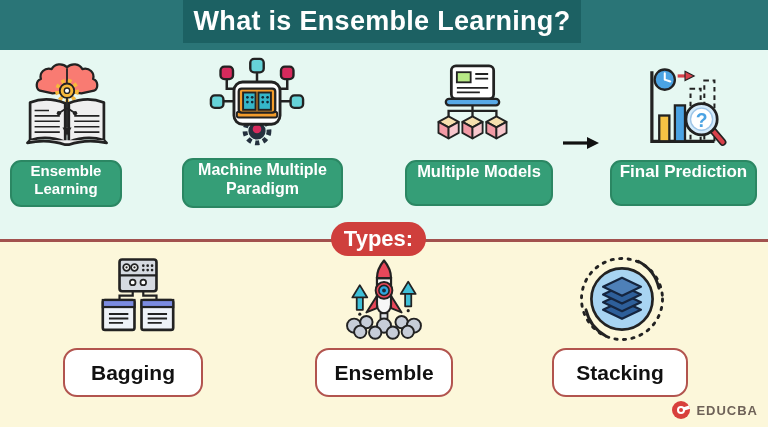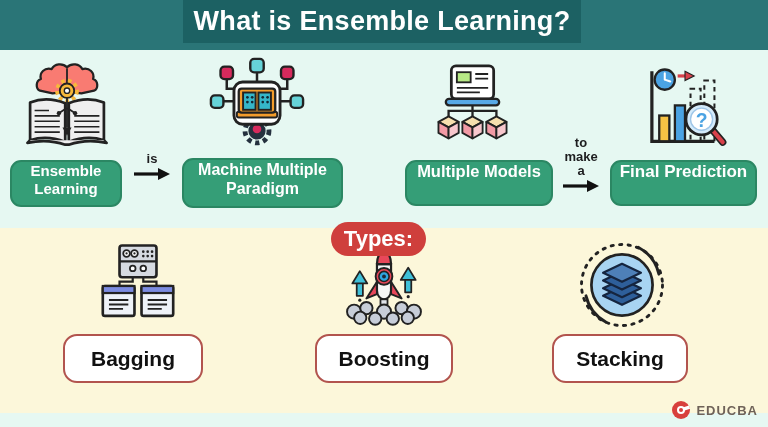--- a/index.html
+++ b/index.html
@@ -21,21 +21,21 @@
     border-radius:11px;display:flex;justify-content:center;text-align:center;
     color:#fff;font-weight:bold;line-height:1.2;box-sizing:border-box;}
   .connector{position:absolute;display:flex;flex-direction:column;align-items:center;gap:1px;}
   .connector-label{color:var(--ink,#1d1d1f);font-weight:bold;font-size:13px;line-height:1.08;text-align:center;}
   
   .divider{position:absolute;left:0;top:239px;width:768px;height:3px;background:var(--line_red,#a2524e);}
   .types-badge{position:absolute;left:331px;top:222px;width:95px;height:34px;border-radius:17px;
     background:var(--red,#cf3f3c);display:flex;align-items:center;justify-content:center;
     color:#fff;font-size:22px;font-weight:bold;}
   
-  .types-section{position:absolute;left:0;top:228px;width:768px;height:185px;background:var(--cream,#fcf7da);}
+  .types-section{position:absolute;left:0;top:242px;width:768px;height:185px;background:var(--cream,#fcf7da);}
   .type-icon{position:absolute;}
   .type-icon svg{display:block;width:100%;height:100%;}
   .type-label{position:absolute;background:#fff;border:2.5px solid var(--label_border,#b2544e);
     border-radius:14px;display:flex;align-items:center;justify-content:center;
     color:#111;font-size:21px;font-weight:bold;box-sizing:border-box;}
   
   .brand{position:absolute;right:10px;bottom:7px;display:flex;align-items:center;gap:5px;}
   .brand-text{color:var(--brand_text,#6e6258);font-size:13px;font-weight:bold;letter-spacing:1px;}
 </style>
 </head>
@@ -67,27 +67,20 @@
         <circle cx="41" cy="58" r="2.4" fill="#222"></circle>
           <circle cx="59" cy="58" r="2.4" fill="#222"></circle>
         <polygon points="45,74 55,74 50,83" fill="#222"></polygon>
       </svg>
     </div>
 
     <div class="step-box" style="left:10px;top:110px;width:112px;height:47px;font-size:15px">
       <span>Ensemble Learning</span>
     </div>
 
-    <div class="connector" style="left:124px;top:102px;width:56px">
-      <div class="connector-label">is</div>
-      <svg width="38" height="14" viewBox="0 0 38 14">
-        <path d="M1 7 H27" stroke="#111" stroke-width="3.2"></path>
-          <polygon points="25,1 37,7 25,13" fill="#111"></polygon>
-      </svg>
-    </div>
 
     <div class="flow-icon" style="left:207px;top:7px;width:100px;height:96px">
       <svg viewBox="0 0 100 100">
         <path d="M50 16 V26 M18.5 23 V33 H28 M81.5 23 V33 H72 M15 46 H26 M85 46 H74" stroke="#222" stroke-width="2.6" fill="none"></path>
         <rect x="43" y="2" width="14" height="14" rx="4" fill="#66d3d8" stroke="#222" stroke-width="2.5"></rect>
         <rect x="12" y="10" width="13" height="13" rx="4" fill="#d62a5c" stroke="#222" stroke-width="2.5"></rect>
         <rect x="75" y="10" width="13" height="13" rx="4" fill="#d62a5c" stroke="#222" stroke-width="2.5"></rect>
         <rect x="2" y="40" width="13" height="13" rx="4" fill="#66d3d8" stroke="#222" stroke-width="2.5"></rect>
         <rect x="85" y="40" width="13" height="13" rx="4" fill="#66d3d8" stroke="#222" stroke-width="2.5"></rect>
         <circle cx="50" cy="77" r="12.5" fill="none" stroke="#24303e" stroke-width="5" stroke-dasharray="4.5 4"></circle>
@@ -135,21 +128,20 @@
           <path d="M87 64 l-11 6 v12 l11 -6 Z" fill="#f8c7cd"></path>
         </g>
       </svg>
     </div>
 
     <div class="step-box" style="left:405px;top:110px;width:148px;height:46px;font-size:16.5px">
       <span>Multiple Models</span>
     </div>
 
     <div class="connector" style="left:555px;top:86px;width:52px">
-      <div class="connector-label" style="max-width:40px">to make a</div>
       <svg width="38" height="14" viewBox="0 0 38 14">
         <path d="M1 7 H27" stroke="#111" stroke-width="3.2"></path>
           <polygon points="25,1 37,7 25,13" fill="#111"></polygon>
       </svg>
     </div>
 
     <div class="flow-icon" style="left:637px;top:14px;width:96px;height:92px">
       <svg viewBox="0 0 100 100">
         <path d="M14 8 V84 H82" stroke="#222" stroke-width="3.5" fill="none"></path>
         <rect x="56" y="27" width="11" height="57" fill="none" stroke="#222" stroke-width="2.2" stroke-dasharray="5 4"></rect>
@@ -233,21 +225,21 @@
           <circle cx="70" cy="74" r="7"></circle>
             <circle cx="84" cy="78" r="8"></circle>
           <circle cx="23" cy="85" r="7"></circle>
             <circle cx="40" cy="86" r="7"></circle>
             <circle cx="60" cy="86" r="7"></circle>
             <circle cx="77" cy="85" r="7"></circle>
         </g>
       </svg>
     </div>
     <div class="type-label" style="left:315px;top:106px;width:138px;height:49px">
-      <span>Boosting</span>
+      <span>Ensemble</span>
     </div>
 
     <div class="type-icon" style="left:577px;top:12px;width:90px;height:90px">
       <svg viewBox="0 0 100 100">
         <circle cx="50" cy="50" r="45" fill="none" stroke="#222" stroke-width="3.2" stroke-dasharray="2.5 7" stroke-linecap="round"></circle>
         <path d="M68 8 A45 45 0 0 1 91 38" fill="none" stroke="#222" stroke-width="3.2" stroke-linecap="round"></path>
         <path d="M10 62 A45 45 0 0 0 32 91" fill="none" stroke="#222" stroke-width="3.2" stroke-linecap="round"></path>
         <circle cx="50" cy="50" r="34" fill="#a8d4f2" stroke="#222" stroke-width="3"></circle>
         <g stroke="#15253f" stroke-width="2.5" stroke-linejoin="round">
           <path d="M50 52 L71 62 L50 72 L29 62 Z" fill="#2e5f9a"></path>

